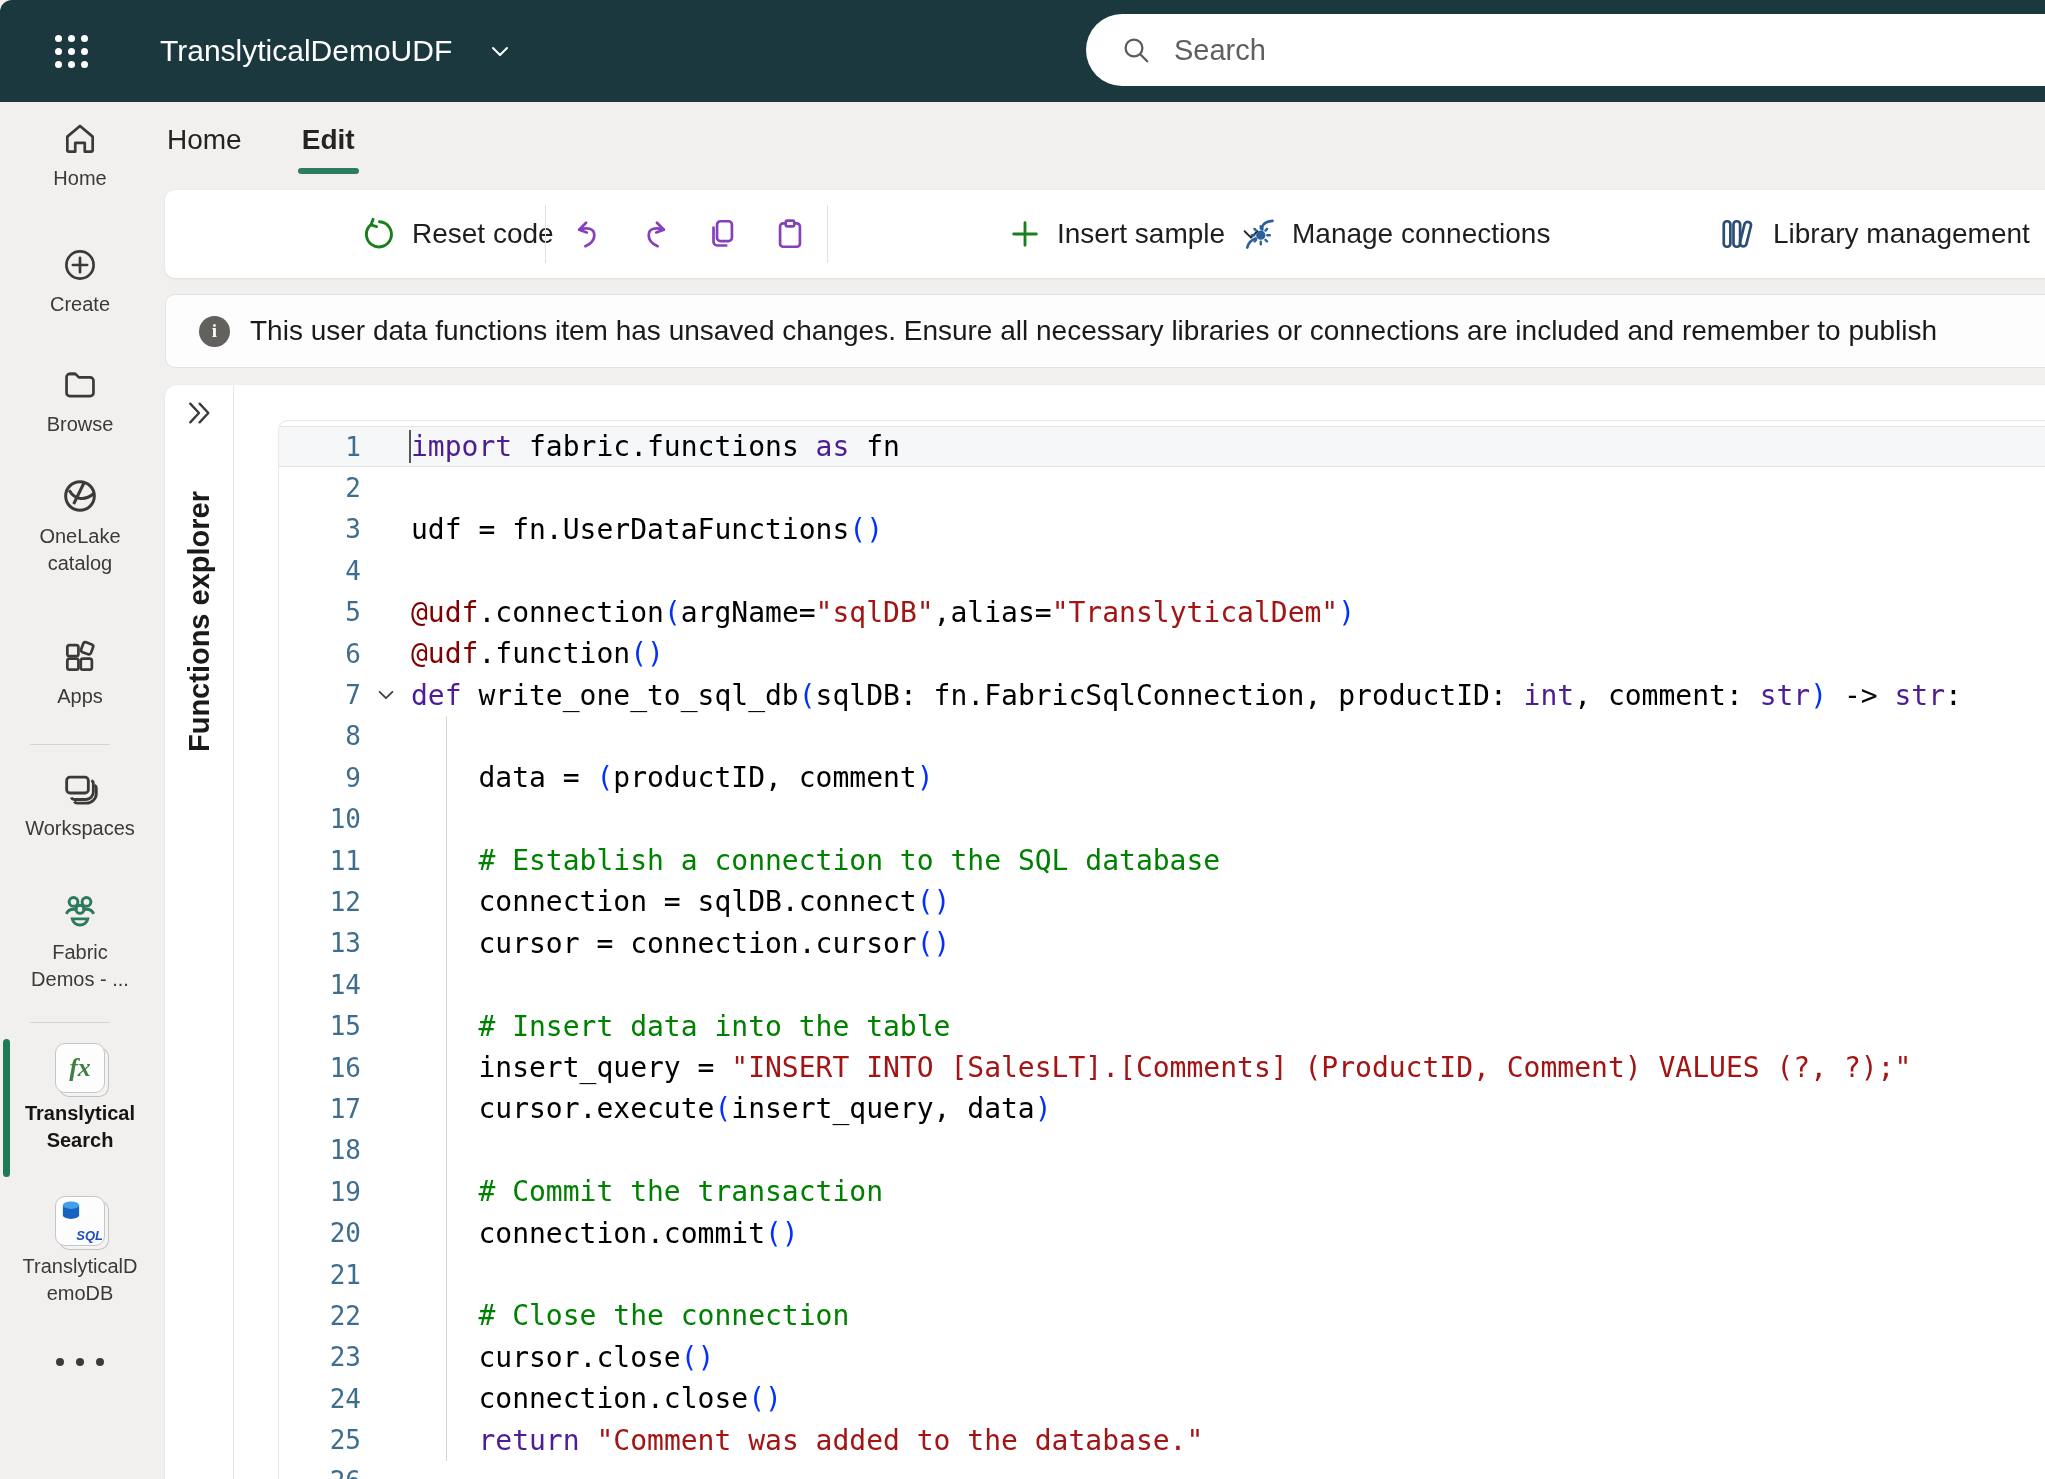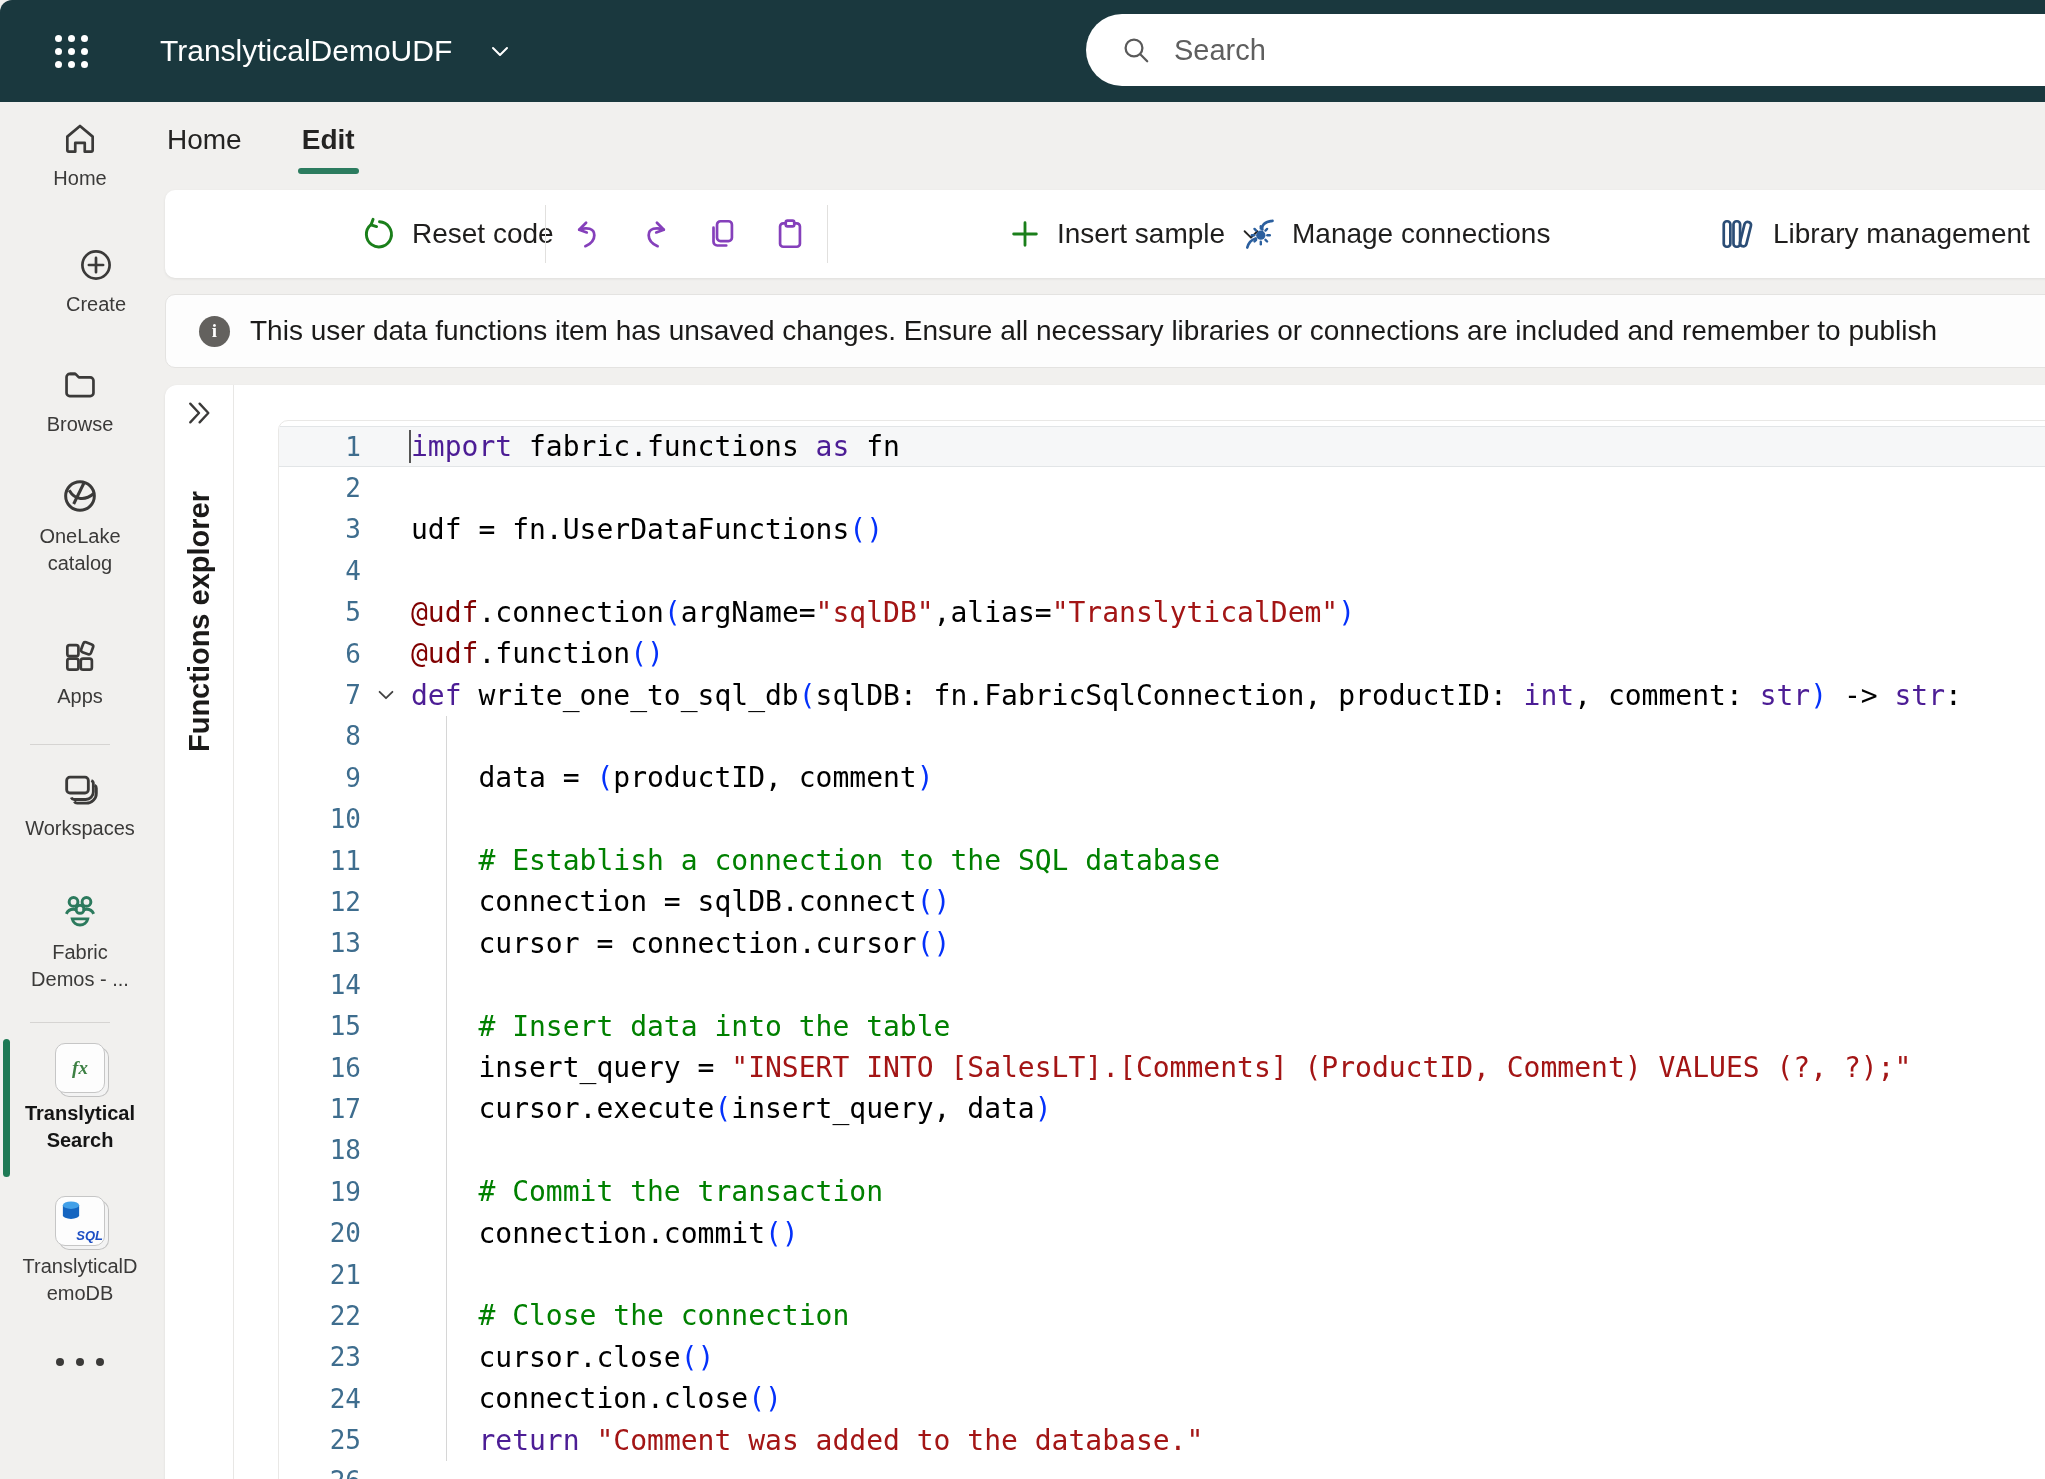--- a/index.html
+++ b/index.html
@@ -21,21 +21,21 @@
   
   .rail{position:absolute;left:0;top:102px;width:160px;bottom:0;}
   .rail-item{position:absolute;left:0;width:160px;display:flex;flex-direction:column;align-items:center;cursor:pointer;}
   .rail-item .lbl{margin-top:7px;font-size:20px;line-height:27px;color:#3b3a39;text-align:center;}
   .rail-item.selected .lbl{font-weight:700;color:#151515;}
   .rail-div{position:absolute;left:30px;width:80px;height:1px;background:#d6d4d2;}
   .sel-bar{position:absolute;left:3px;top:-4px;width:7px;height:138px;border-radius:4px;background:#1f7a55;}
   .cardicon{width:48px;height:48px;background:#fdfdfd;border:1px solid #c6c6c6;border-radius:10px;
             position:relative;box-shadow:4px 4px 0 -1px #f3f3f3,4px 4px 0 0 #c2c2c2;}
   .fxglyph{position:absolute;inset:0;display:flex;align-items:center;justify-content:center;
-           font-family:"Liberation Serif",serif;font-style:italic;font-weight:700;font-size:19px;color:#3d8044;}
+           font-family:"Liberation Serif",serif;font-style:italic;font-weight:700;font-size:26px;color:#3d8044;}
   .sqltxt{position:absolute;right:1px;bottom:2px;font-size:13px;font-weight:700;color:#1d4fc4;
           font-style:italic;letter-spacing:0;}
   .moredots{display:flex;gap:12px;}
   .moredots i{width:8px;height:8px;border-radius:50%;background:#3b3a39;}
 
   
   .tabs{position:absolute;left:165px;top:112px;height:56px;display:flex;gap:56px;align-items:center;}
   .tab{font-size:28px;color:#242322;position:relative;padding:4px 2px;cursor:pointer;}
   .tab.active{font-weight:700;}
   .tab.active::after{content:"";position:absolute;left:-2px;right:-2px;bottom:-14px;height:6px;
@@ -118,21 +118,21 @@
       <div class="rail-item" style="top: 18px;">
         <div>
           <svg width="38" height="38" viewBox="0 0 24 24">
             <path d="M4 10.5 L12 3.8 L20 10.5 V19 a1 1 0 0 1 -1 1 H15 V14.5 H9 V20 H5 a1 1 0 0 1 -1 -1 Z" fill="none" stroke="#3b3a39" stroke-width="1.7" stroke-linejoin="round"></path>
           </svg>
         </div>
         <div class="lbl">
           <div>Home</div>
         </div>
       </div>
-      <div class="rail-item" style="top: 144px; padding-left: 16px;">
+      <div class="rail-item" style="top: 144px;">
         <div>
           <svg width="38" height="38" viewBox="0 0 24 24">
             <circle cx="12" cy="12" r="8.6" fill="none" stroke="#3b3a39" stroke-width="1.7"></circle>
             <path d="M12 7.5 V16.5 M7.5 12 H16.5" stroke="#3b3a39" stroke-width="1.7" stroke-linecap="round"></path>
           </svg>
         </div>
         <div class="lbl">
           <div>Create</div>
         </div>
       </div>

